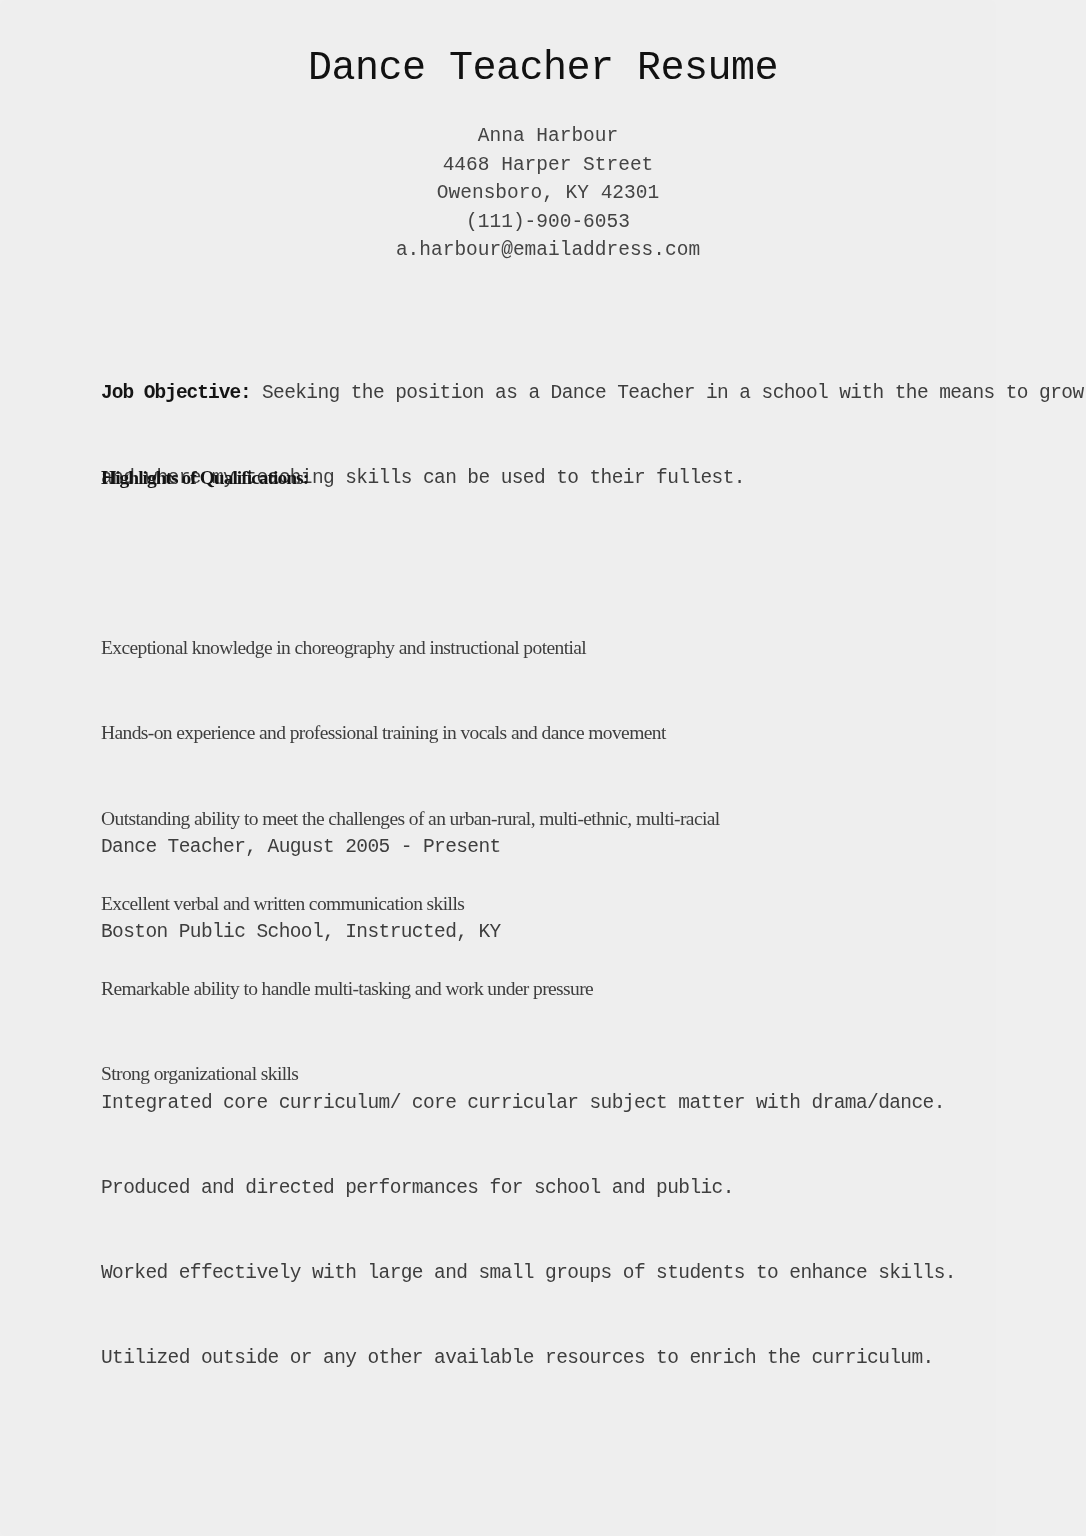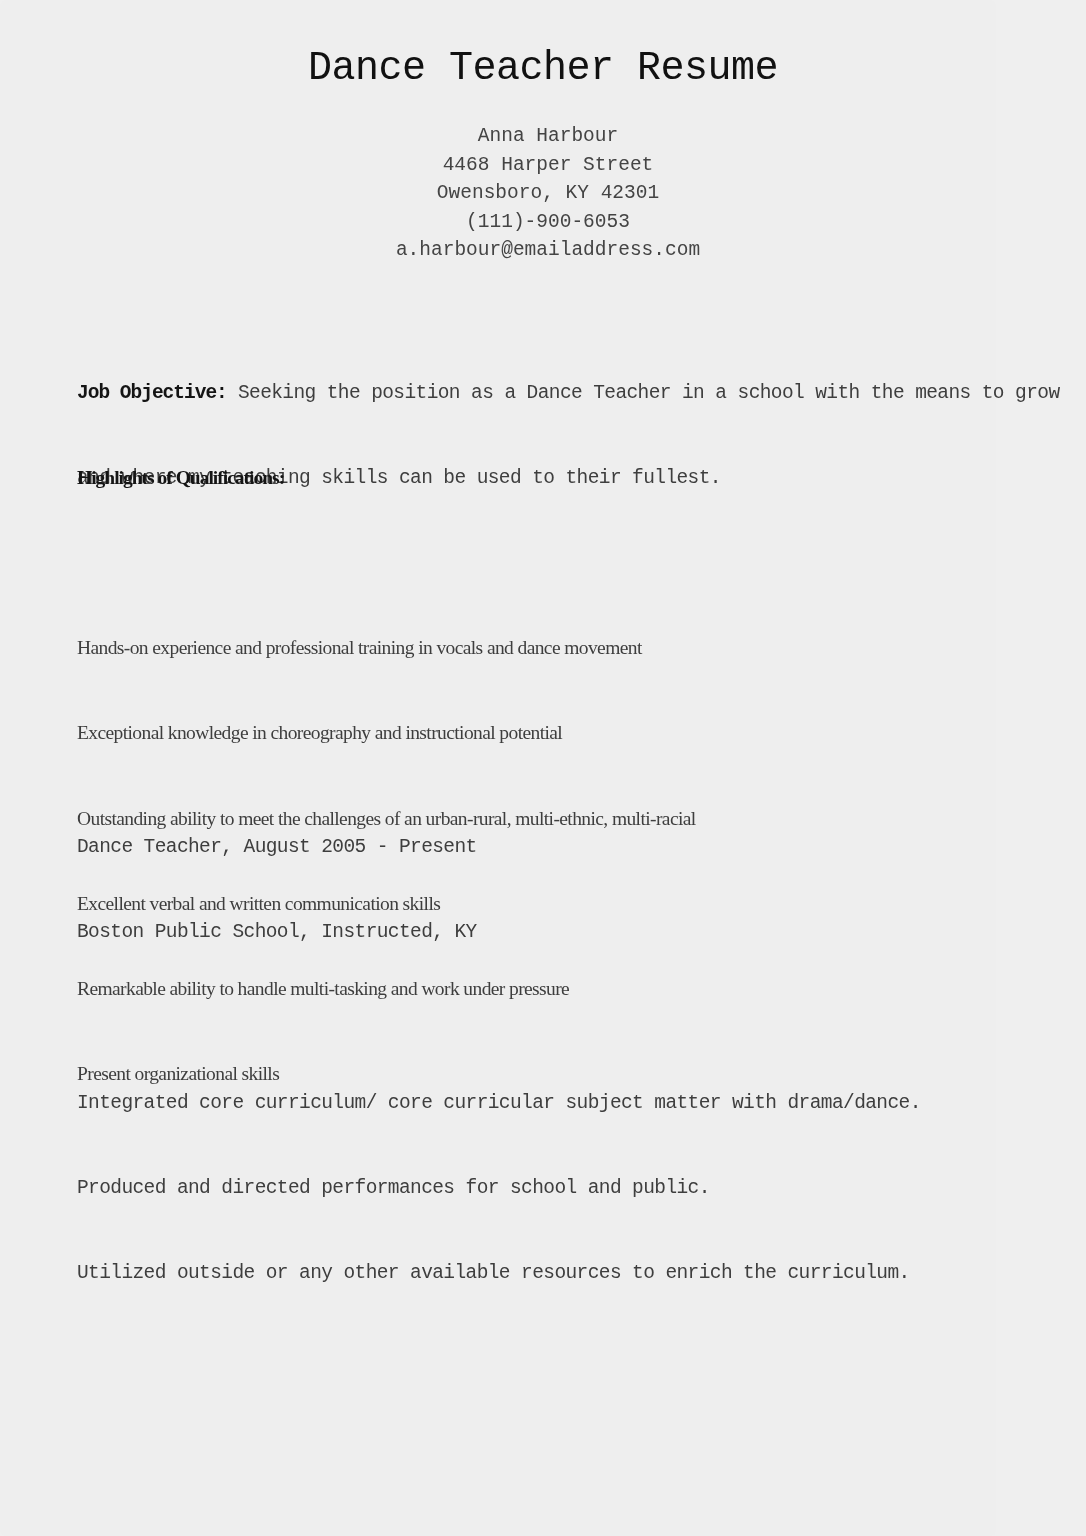--- a/index.html
+++ b/index.html
@@ -48,21 +48,21 @@
     .body-text {
       position: absolute;
       left: 77px;
       width: 960px;
       font-size: 19.5px;
       line-height: 28.4px;
       color: #3e3e3e;
       letter-spacing: -0.6px;
       white-space: pre-wrap;
     }
-    .line { display: block; height: 28.4px; white-space: nowrap; }
+    .line { display: block; height: 28.4px; white-space: nowrap; margin-left: 24px; }
     .heading {
       font-weight: bold;
       color: #141414;
       letter-spacing: -1px;
     }
     .objective-label {
       font-weight: bold;
       color: #141414;
       letter-spacing: -1px;
     }
@@ -83,35 +83,36 @@
   </div>
 
   <div class="body-text" style="top:322px;">
     <span class="line"><span class="objective-label">Job Objective:</span> <span>Seeking the position as a Dance Teacher in a school with the means to grow</span></span>
     <span class="line">and where my teaching skills can be used to their fullest.</span>
   </div>
 
   <div class="body-text" style="top:407px;font-family:Liberation Serif, serif;">
     <span class="line heading">Highlights of Qualifications:</span>
     <span class="line"></span>
+    <span class="line">Exceptional knowledge in choreography and instructional potential</span>
     <span class="line">Hands-on experience and professional training in vocals and dance movement</span>
-    <span class="line">Exceptional knowledge in choreography and instructional potential</span>
     <span class="line">Outstanding ability to meet the challenges of an urban-rural, multi-ethnic, multi-racial</span>
     <span class="line">Excellent verbal and written communication skills</span>
     <span class="line">Remarkable ability to handle multi-tasking and work under pressure</span>
-    <span class="line">Present organizational skills</span>
+    <span class="line">Strong organizational skills</span>
   </div>
 
   <div class="body-text" style="top:691px;">
     <span class="line"></span>
     <span class="line">Dance Teacher, August 2005 - Present</span>
     <span class="line">Boston Public School, Instructed, KY</span>
     <span class="line"></span>
     <span class="line">Integrated core curriculum/ core curricular subject matter with drama/dance.</span>
     <span class="line">Produced and directed performances for school and public.</span>
+    <span class="line">Worked effectively with large and small groups of students to enhance skills.</span>
     <span class="line">Utilized outside or any other available resources to enrich the curriculum.</span>
     
     
     
     
     
     
     
     
     

